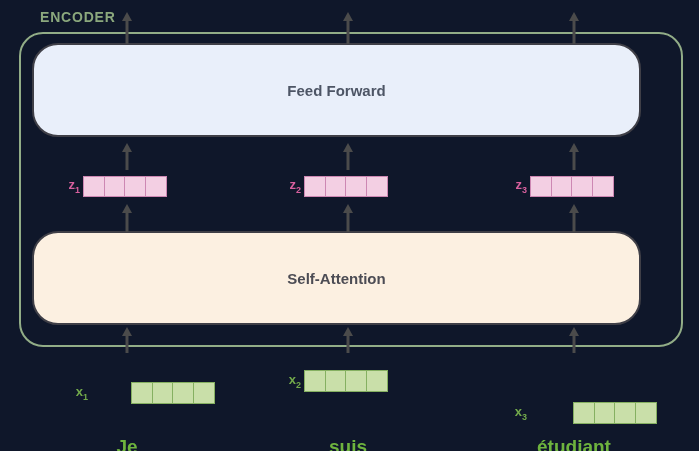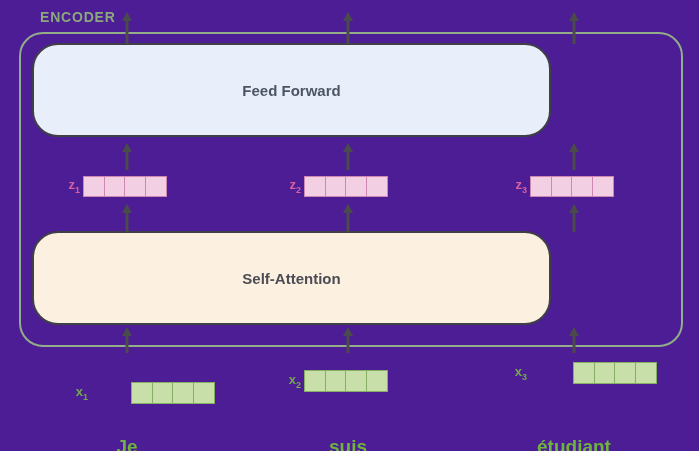--- a/index.html
+++ b/index.html
@@ -1,20 +1,20 @@
 <!DOCTYPE html>
 <html style="--encoder_green: #8ba87d; --outer_border: #92ad87; --box_border: #3f3f47; --ff_fill: #e9effa; --ff_text: #4d5565; --sa_fill: #fcf0e1; --sa_text: #4c4c54; --arrow: #4b4b4b; --pink_label: #d8609e; --pink_cell_fill: #f3cfe3; --pink_cell_border: #cd87b3; --green_label: #72a94b; --green_cell_fill: #c9dfa9; --green_cell_border: #85b061; --word_green: #6eb43e;"><head>
 <meta charset="utf-8">
 <style>
   html, body { margin: 0; padding: 0; background: #ffffff; }
   .canvas {
     position: relative;
     width: 699px;
     height: 451px;
-    background: #4c1d95;
+    background: #0f172a;
     font-family: "Liberation Sans", "DejaVu Sans", sans-serif;
     overflow: hidden;
   }
 
   .encoder-label {
     position: absolute;
     left: 40px;
     top: 9px;
     font-size: 14px;
     font-weight: 700;
@@ -29,21 +29,21 @@
     width: 660px;
     height: 311px;
     border: 2px solid var(--outer_border, #92ad87);
     border-radius: 24px;
     background: transparent;
   }
 
   .block {
     position: absolute;
     left: 32px;
-    width: 519px;
+    width: 609px;
     height: 94px;
     border: 2.5px solid var(--box_border, #3f3f47);
     border-radius: 26px;
     display: flex;
     align-items: center;
     justify-content: center;
     font-size: 15px;
     font-weight: 700;
     box-sizing: border-box;
   }
@@ -218,21 +218,21 @@
   </div>
   <div class="vec green" style="left:277px; top:370px;">
     <span class="vlabel"><span>x</span><sub>2</sub></span>
     <span class="cells">
         <i></i>
         <i></i>
         <i></i>
         <i></i>
       </span>
   </div>
-  <div class="vec green" style="left:503px; top:362px;gap:43px;">
+  <div class="vec green" style="left:503px; top:402px;gap:43px;">
     <span class="vlabel"><span>x</span><sub>3</sub></span>
     <span class="cells">
         <i></i>
         <i></i>
         <i></i>
         <i></i>
       </span>
   </div>
 
   <div class="word" style="left:57px;">Je</div>

